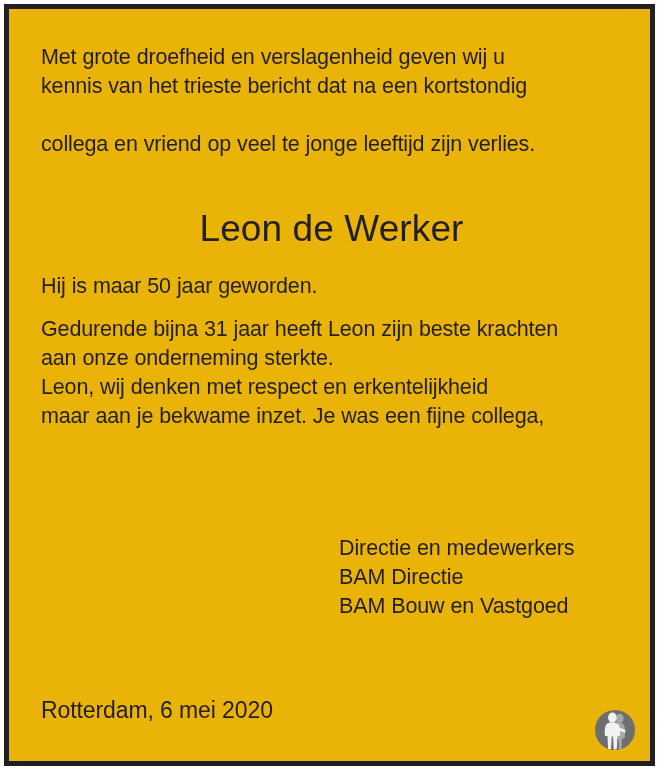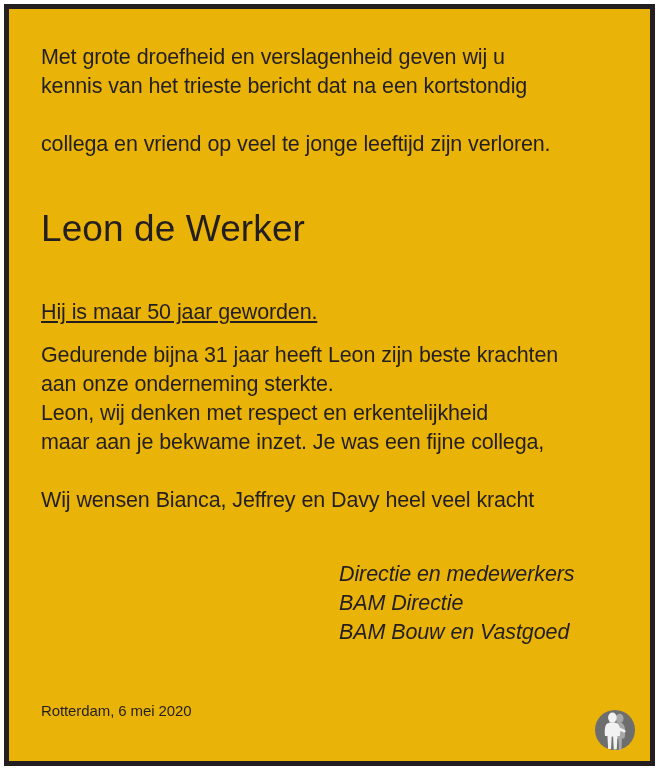--- a/index.html
+++ b/index.html
@@ -42,57 +42,55 @@
     letter-spacing: -0.15px;
     margin: 0;
     word-spacing: 0.2px;
   }
 
   .intro-para {
     margin-bottom: 0;
   }
 
   .deceased-name {
-    text-align: left;
+    text-align: center;
     color: #231f20;
     font-size: 37px;
     line-height: 46px;
     font-weight: 400;
     letter-spacing: 0.1px;
     margin: 47px 0 0 0;
   }
 
   .age-line {
-    margin-top: 46px;
-    text-decoration: underline;
+    margin-top: 20px;
   }
 
   .tribute-para {
     margin-top: 14px;
   }
 
   .signature-block {
     margin-top: 45px;
     padding-left: 298px;
-    font-style: italic;
   }
 
   .signature-line {
     color: #231f20;
     font-size: 21.5px;
     line-height: 29px;
     letter-spacing: -0.1px;
   }
 
   .place-date {
     position: absolute;
     left: 32px;
     bottom: 36px;
     color: #231f20;
-    font-size: 15px;
+    font-size: 23px;
     line-height: 29px;
     letter-spacing: -0.1px;
   }
 
   .logo-wrap {
     position: absolute;
     right: 11px;
     bottom: 7px;
     width: 48px;
     height: 48px;
@@ -107,34 +105,34 @@
 </head>
 <body>
 
 <div class="notice-card">
   <div class="notice-inner">
 
     <p class="para intro-para">
       <span>Met grote droefheid en verslagenheid geven wij u</span><br>
       <span>kennis van het trieste bericht dat na een kortstondig</span><br>
       <br>
-      <span>collega en vriend op veel te jonge leeftijd zijn verloren.</span>
+      <span>collega en vriend op veel te jonge leeftijd zijn verlies.</span>
     </p>
 
     <h1 class="deceased-name">Leon de Werker</h1>
 
     <p class="para age-line">Hij is maar 50 jaar geworden.</p>
 
     <p class="para tribute-para">
       <span>Gedurende bijna 31 jaar heeft Leon zijn beste krachten</span><br>
       <span>aan onze onderneming sterkte.</span><br>
       <span>Leon, wij denken met respect en erkentelijkheid</span><br>
       <span>maar aan je bekwame inzet. Je was een fijne collega,</span><br>
       <br>
-      <span>Wij wensen Bianca, Jeffrey en Davy heel veel kracht</span><br>
+      <br>
     </p>
 
     <div class="signature-block">
       <div class="signature-line">Directie en medewerkers</div>
       <div class="signature-line">BAM Directie</div>
       <div class="signature-line">BAM Bouw en Vastgoed</div>
     </div>
 
     <div class="place-date">Rotterdam, 6 mei 2020</div>
 

